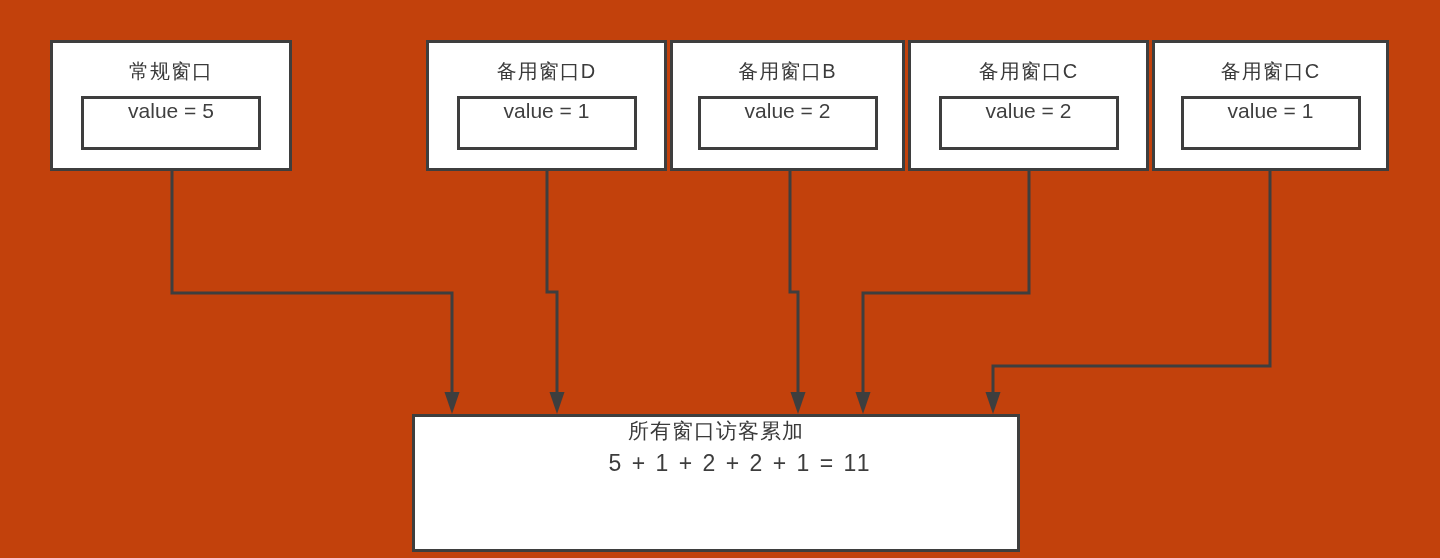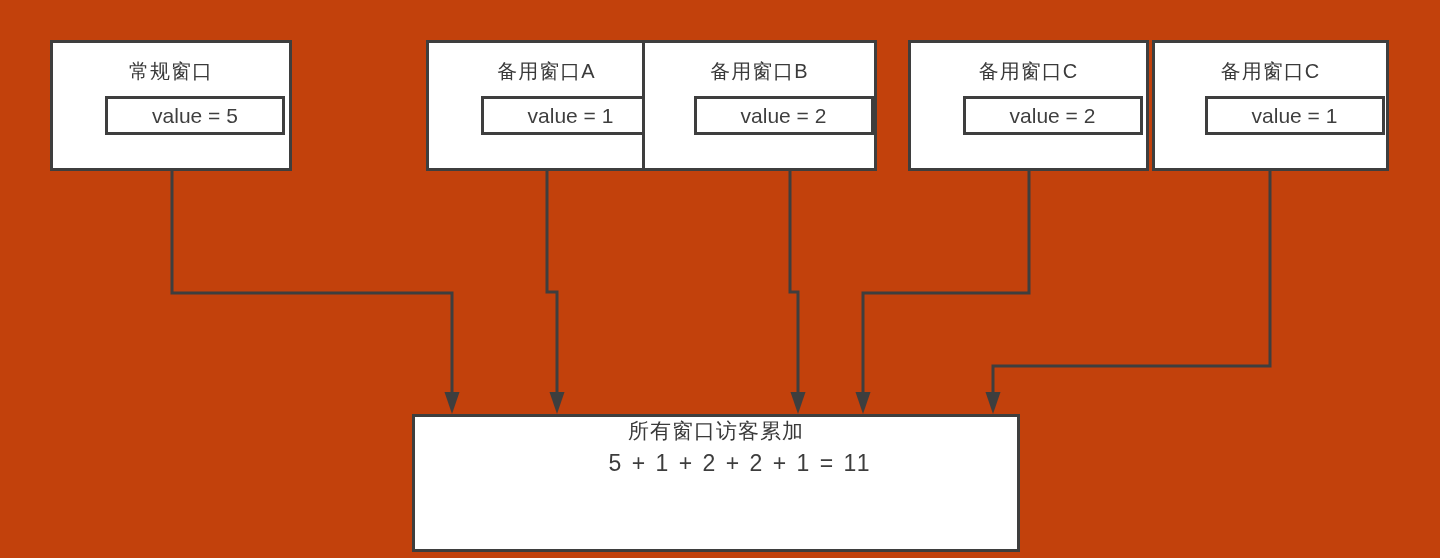--- a/index.html
+++ b/index.html
@@ -31,34 +31,33 @@
     font-size: 20px;
     color: #3a3a3a;
     letter-spacing: 1px;
   }
   .value-box {
     position: absolute;
     left: 50%;
     transform: translateX(-50%);
     top: 53px;
     width: 180px;
-    height: 39px;
+    height: 54px;
     border: 3px solid #3e3e3e;
     background: #ffffff;
     box-sizing: border-box;
     display: flex;
-    align-items: center;
+    align-items: flex-start;
     justify-content: center;
     font-size: 21px;
     color: #3f3f3f;
-    margin-left: 24px;
   }
   .win1 { left: 50px;   width: 242px; }
   .win2 { left: 426px;  width: 241px; }
-  .win3 { left: 642px;  width: 235px; }
+  .win3 { left: 670px;  width: 235px; }
   .win4 { left: 908px;  width: 241px; }
   .win5 { left: 1152px; width: 237px; }
 
   .sum-box {
     position: absolute;
     left: 412px;
     top: 414px;
     width: 608px;
     height: 138px;
     border: 3px solid #3e3e3e;
@@ -119,21 +118,21 @@
   </svg>
 
   <div class="win win1">
     <div class="win-title">常规窗口</div>
     <div class="value-box">
       <span>value = 5</span>
     </div>
   </div>
 
   <div class="win win2">
-    <div class="win-title">备用窗口A</div>
+    <div class="win-title">备用窗口D</div>
     <div class="value-box">
       <span>value = 1</span>
     </div>
   </div>
 
   <div class="win win3">
     <div class="win-title">备用窗口B</div>
     <div class="value-box">
       <span>value = 2</span>
     </div>

